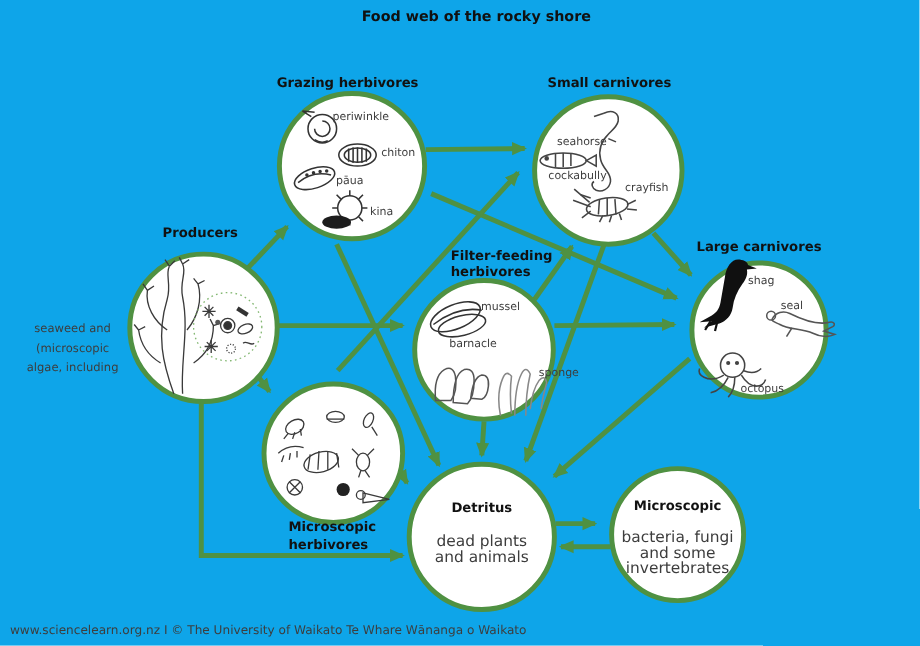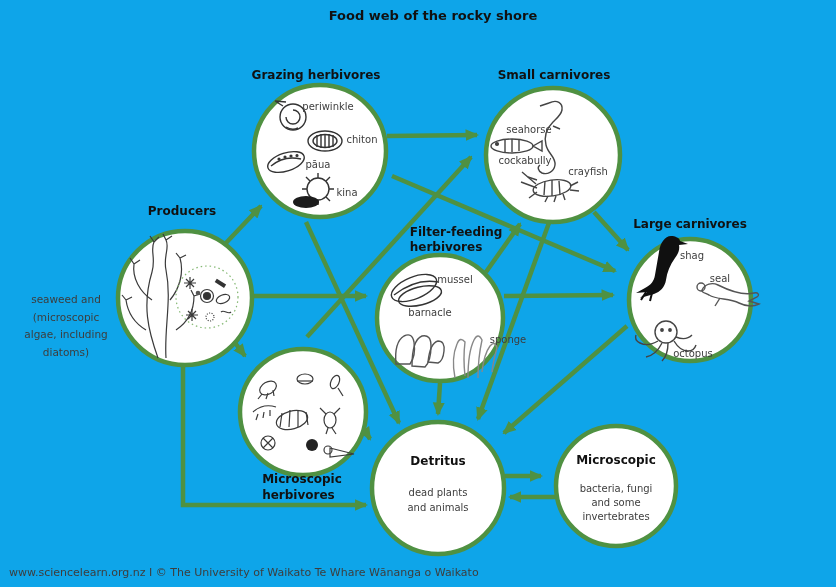--- a/index.html
+++ b/index.html
@@ -4,21 +4,21 @@
 <style>
   html,body{margin:0;padding:0;background:#ffffff;}
   .stage{position:relative;width:836px;height:587px;background:#0ea5e9;overflow:hidden;
          font-family:"DejaVu Sans","Liberation Sans",sans-serif;}
   svg.layer{position:absolute;left:0;top:0;}
   .title{position:absolute;top:8px;left:33px;width:800px;text-align:center;
          font-size:13px;font-weight:bold;color:#111;}
   .lbl{position:absolute;transform:translateX(-50%);white-space:nowrap;}
   .node-label{font-size:12px;font-weight:bold;color:#111;line-height:15px;}
   .org{font-size:10px;color:#3d3d3d;}
-  .sub{font-size:10px;color:#3d3d3d;text-align:center;line-height:15px;}
+  .sub{font-size:14px;color:#3d3d3d;text-align:center;line-height:15px;}
   .note{position:absolute;left:4px;top:262px;width:124px;text-align:center;
         font-size:10.5px;color:#3d3d3d;line-height:17.5px;margin-top:29px;}
   .footer{position:absolute;left:9px;top:566px;font-size:11px;color:#3d3d3d;}
 </style>
 </head>
 <body>
 
 <div class="stage">
 
   <div class="title">Food web of the rocky shore</div>
@@ -212,21 +212,20 @@
   <div class="lbl sub" style="left:616px;top:482px;line-height:14px;">
     <div>bacteria, fungi</div>
     <div>and some</div>
     <div>invertebrates</div>
   </div>
 
   <div class="note">
     <div>seaweed and</div>
     <div>(microscopic</div>
     <div>algae, including</div>
-    <div>diatoms)</div>
   </div>
 
   <div class="lbl org" style="left:328px;top:101px;">periwinkle</div>
   <div class="lbl org" style="left:362px;top:134px;">chiton</div>
   <div class="lbl org" style="left:318px;top:159px;">pāua</div>
   <div class="lbl org" style="left:347px;top:187px;">kina</div>
 
   <div class="lbl org" style="left:529px;top:112px;margin-top:12px;">seahorse</div>
   <div class="lbl org" style="left:525px;top:155px;">cockabully</div>
   <div class="lbl org" style="left:588px;top:166px;">crayfish</div>

